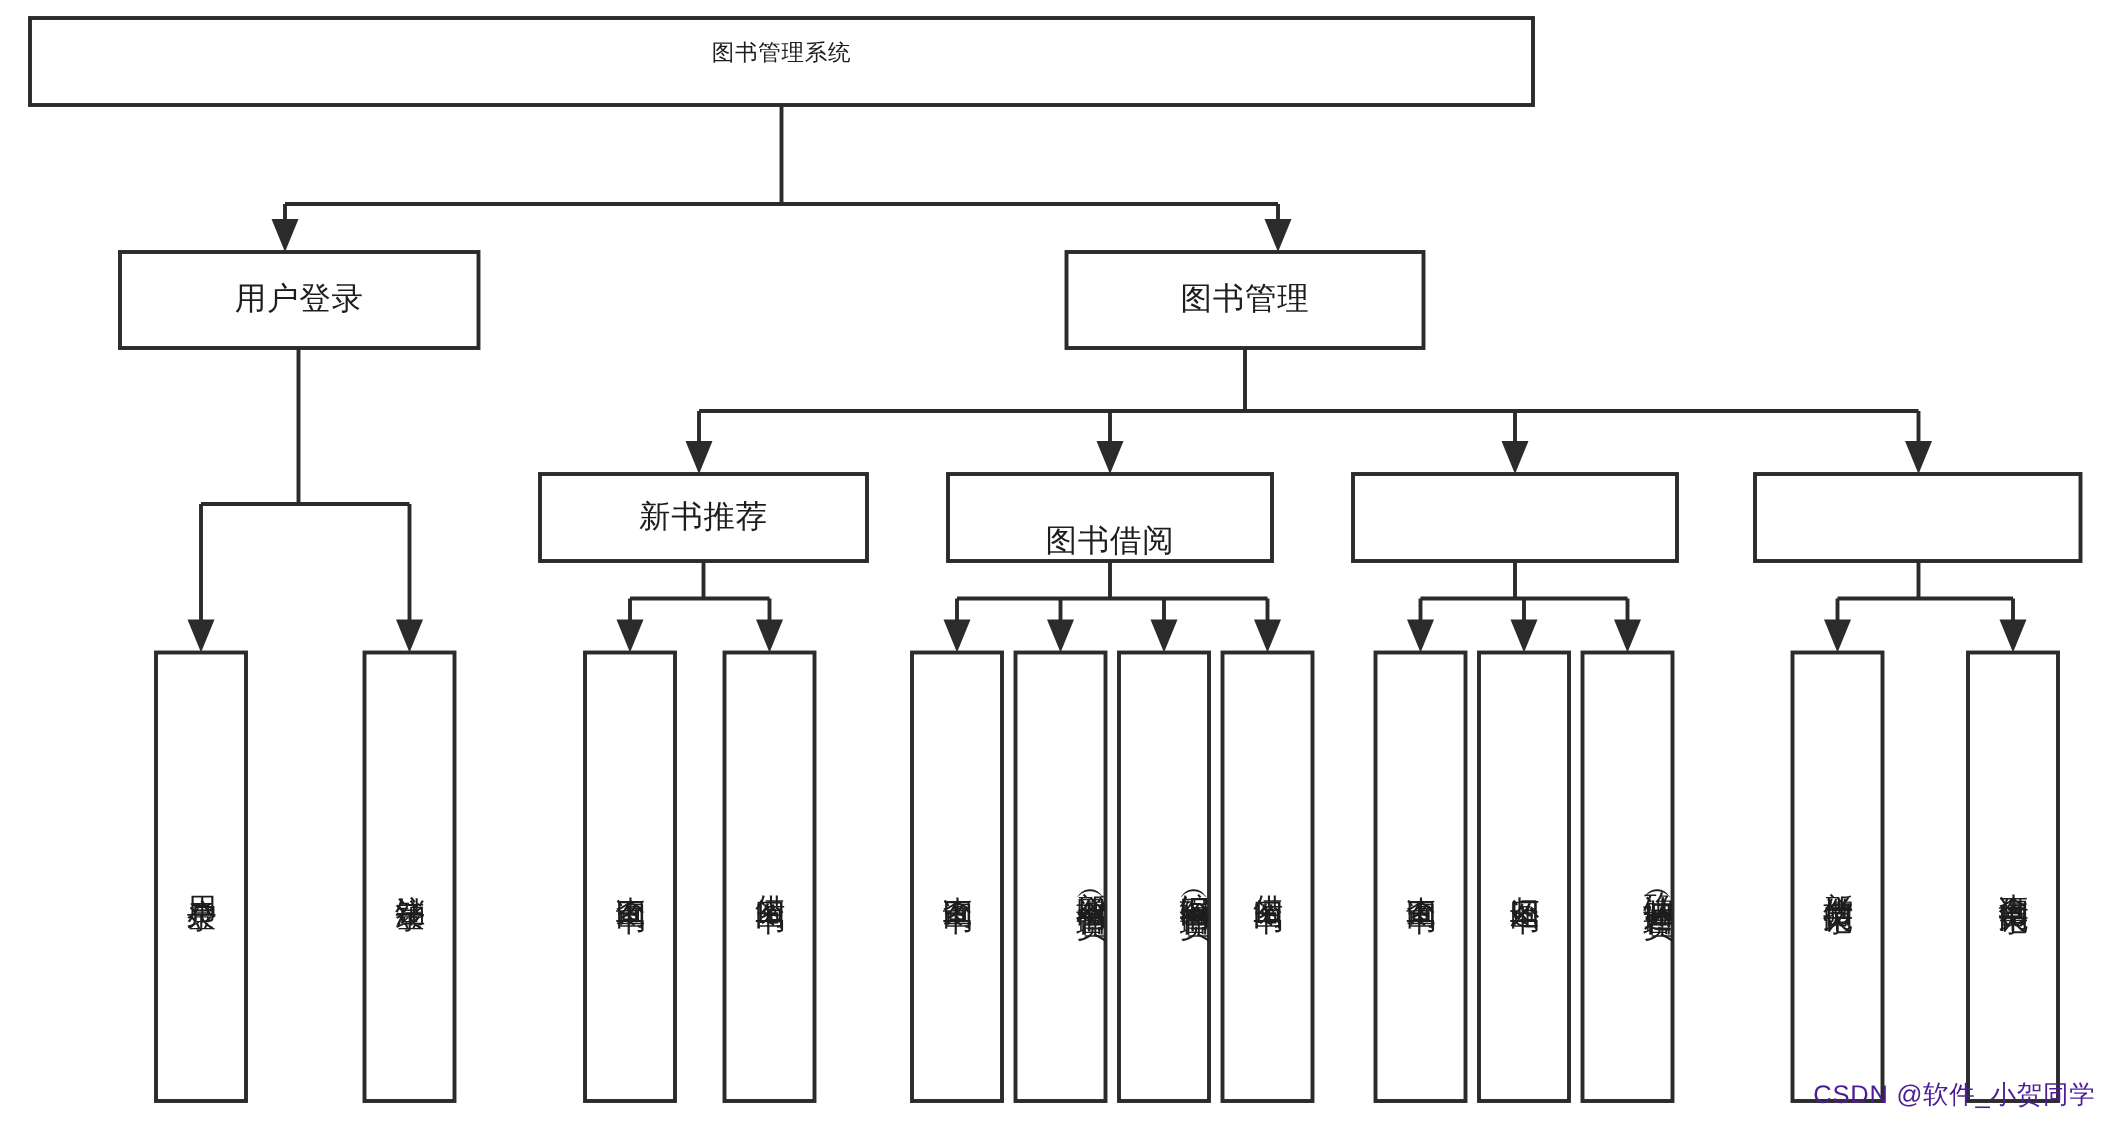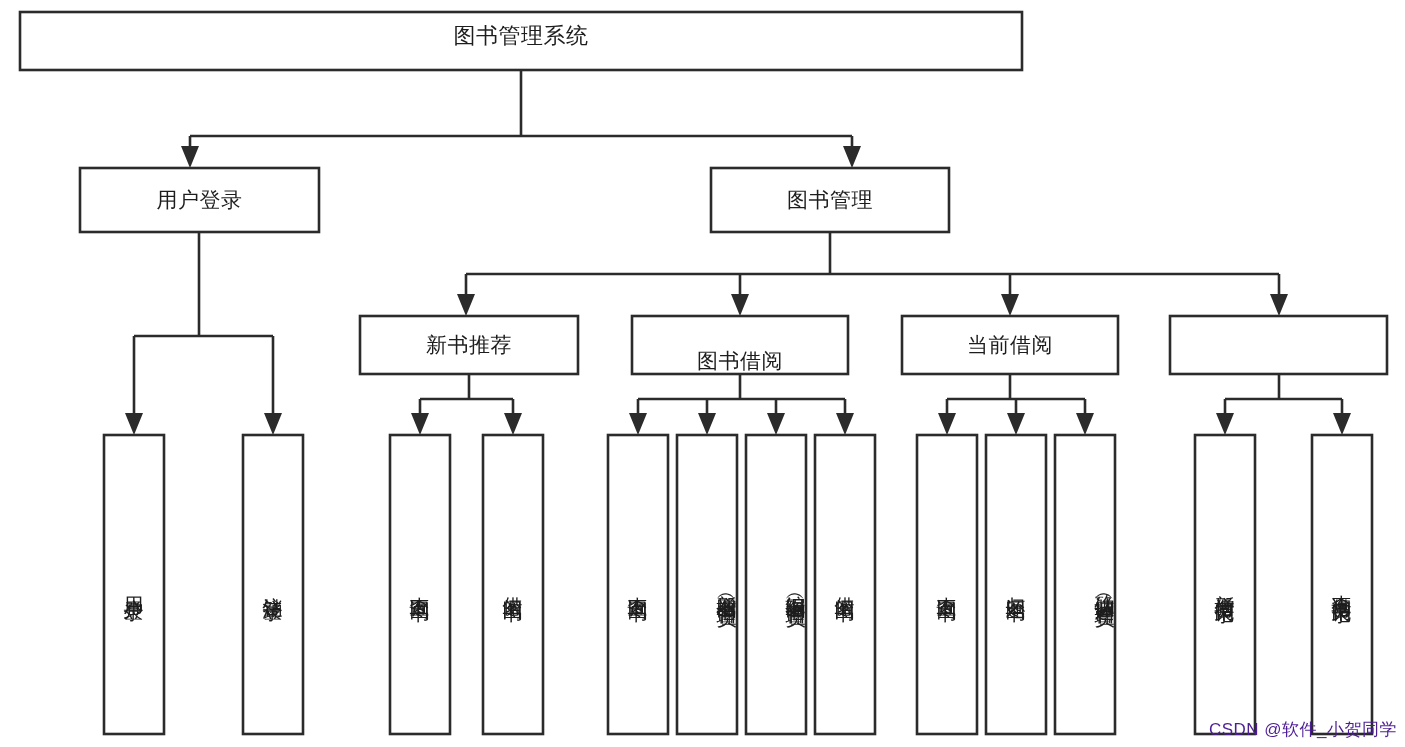--- a/index.html
+++ b/index.html
@@ -176,28 +176,27 @@
     <rect class="node-rect" x="815" y="435" width="60" height="299"></rect>
 
     <rect class="node-rect" x="917" y="435" width="60" height="299"></rect>
     <rect class="node-rect" x="986" y="435" width="60" height="299"></rect>
     <rect class="node-rect" x="1055" y="435" width="60" height="299"></rect>
 
     <rect class="node-rect" x="1195" y="435" width="60" height="299"></rect>
     <rect class="node-rect" x="1312" y="435" width="60" height="299"></rect>
   </svg>
 
-  <div class="node-label horizontal" style="left:20px; top:12px; width:1002px; height:48px; font-size:22px;">图书管理系统</div>
+  <div class="node-label horizontal" style="left:20px; top:12px; width:1002px; height:48px; font-size:15px;">图书管理系统</div>
 
   <div class="node-label horizontal" style="left:80px; top:168px; width:239px; height:64px;">用户登录</div>
   <div class="node-label horizontal" style="left:360px; top:316px; width:218px; height:58px;">新书推荐</div>
 
   <div class="node-label horizontal" style="left:711px; top:168px; width:238px; height:64px;">图书管理</div>
   <div class="node-label horizontal" style="left:632px; top:316px; width:216px; height:66px;margin-top:12px;">图书借阅</div>
-  <div class="node-label horizontal" style="left:902px; top:316px; width:216px; height:58px;">当前借阅</div>
 
   <div class="node-label vertical" style="left:104px; top:435px; width:60px; height:299px;">用户登录</div>
   <div class="node-label vertical" style="left:243px; top:435px; width:60px; height:299px;">注销登录</div>
 
   <div class="node-label vertical" style="left:390px; top:435px; width:60px; height:299px;">查询图书</div>
   <div class="node-label vertical" style="left:483px; top:435px; width:60px; height:299px;">借阅图书</div>
 
   <div class="node-label vertical" style="left:608px; top:435px; width:60px; height:299px;">查询图书</div>
   <div class="node-label vertical" style="left:677px; top:435px; width:60px; height:299px; align-items:flex-start; padding-top:6px; box-sizing:border-box;">新增图书（管理员）</div>
   <div class="node-label vertical" style="left:746px; top:435px; width:60px; height:299px; align-items:flex-start; padding-top:6px; box-sizing:border-box;">编辑图书（管理员）</div>

